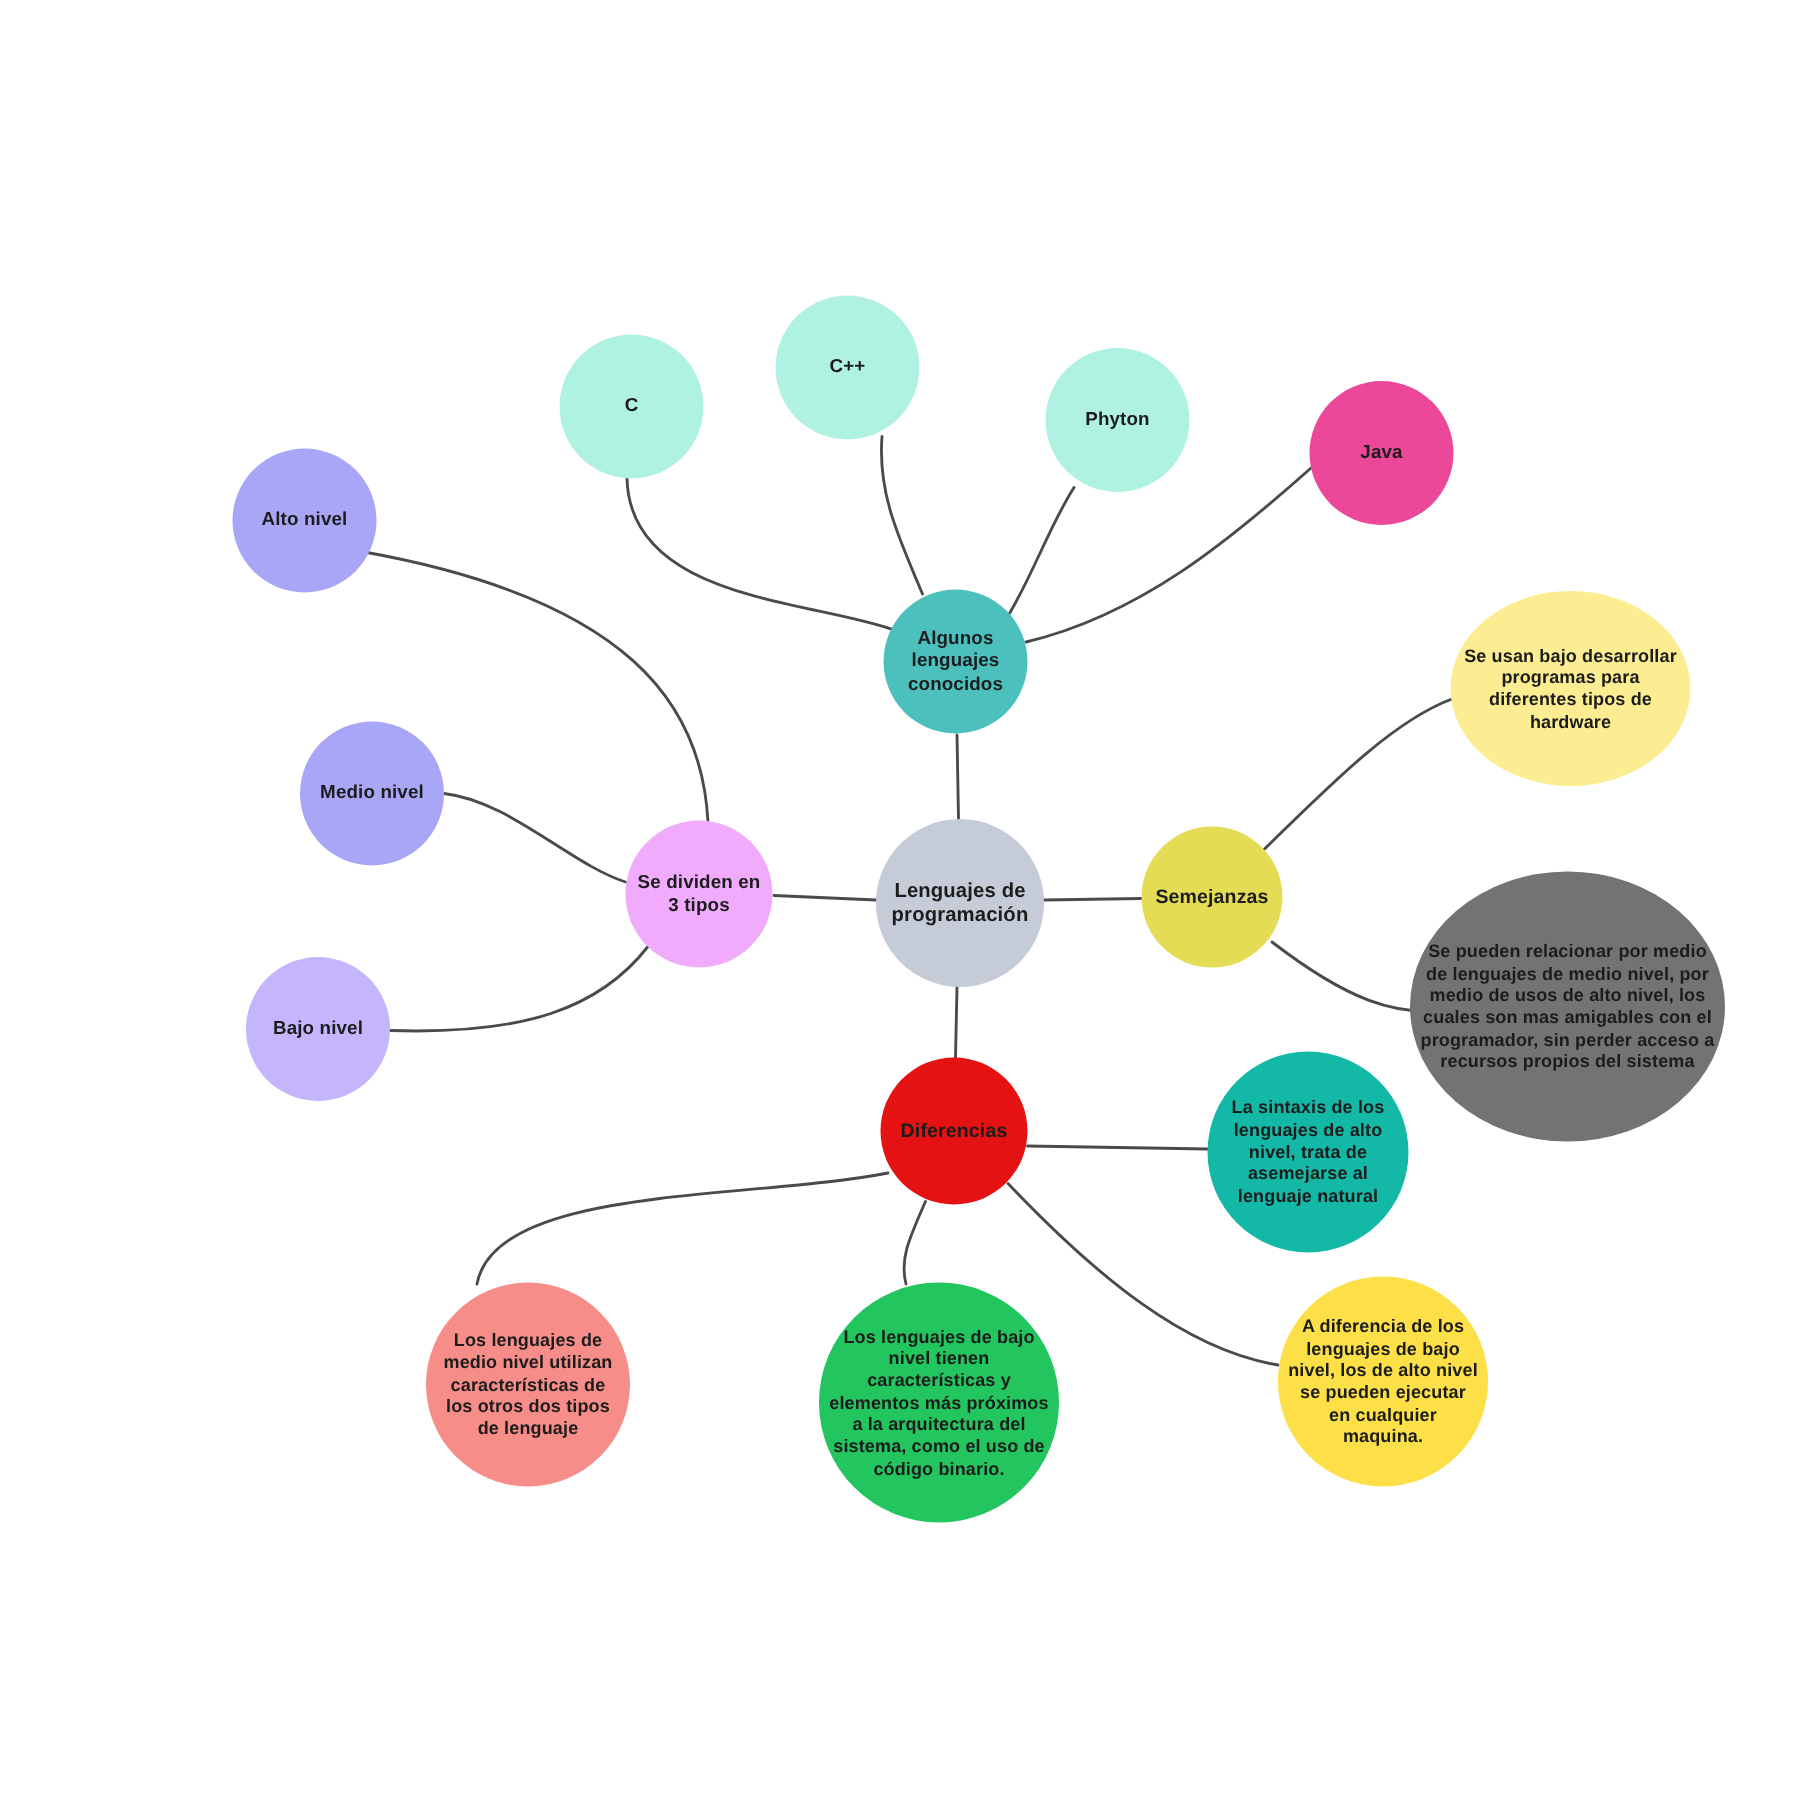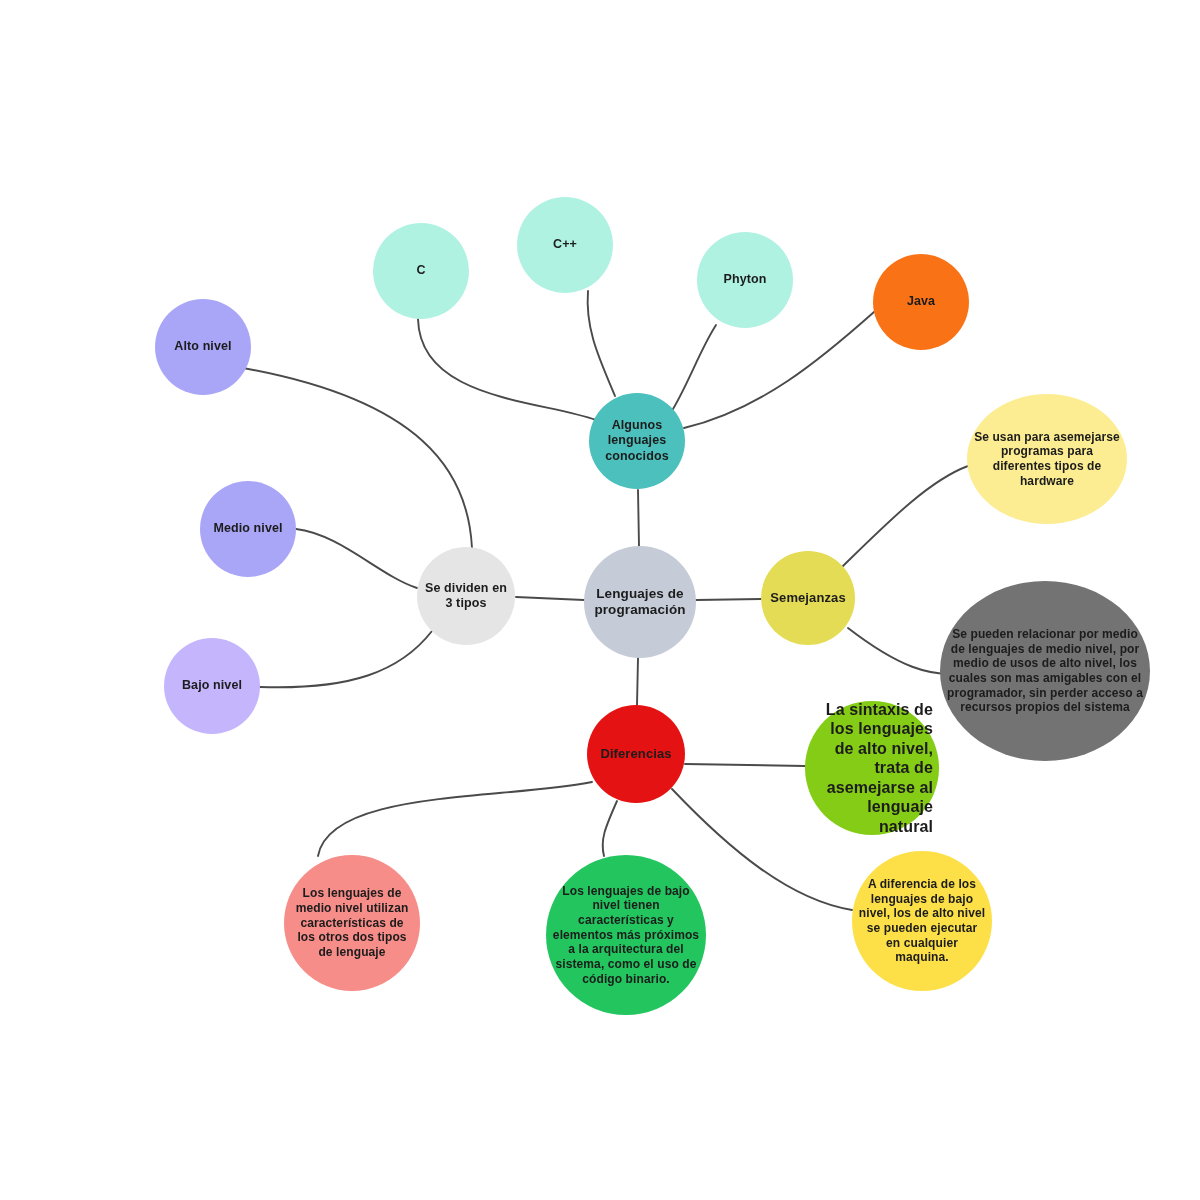--- a/index.html
+++ b/index.html
@@ -47,21 +47,21 @@
       <path d="M 685 764 L 805 766" fill="none" stroke="#4a4a4a" stroke-width="1.9" stroke-linecap="round"></path>
       <path d="M 592 782 C 500 800 330 790 318 856" fill="none" stroke="#4a4a4a" stroke-width="1.9" stroke-linecap="round"></path>
       <path d="M 617 801 C 605 828 600 840 604 856" fill="none" stroke="#4a4a4a" stroke-width="1.9" stroke-linecap="round"></path>
       <path d="M 672 789 C 730 850 790 900 852 910" fill="none" stroke="#4a4a4a" stroke-width="1.9" stroke-linecap="round"></path>
     </svg>
 
   <div class="node" style="left: 584px; top: 546px; width: 112px; height: 112px; background: rgb(197, 204, 216); font-size: 13.5px;">
     <span>Lenguajes de programación</span>
   </div>
 
-  <div class="node" style="left: 417px; top: 547px; width: 98px; height: 98px; background: #e5e5e5; font-size: 12.5px;">
+  <div class="node" style="left: 417px; top: 547px; width: 98px; height: 98px; background: #f0abfc; font-size: 12.5px;">
     <span>Se dividen en 3 tipos</span>
   </div>
   <div class="node" style="left: 589px; top: 393px; width: 96px; height: 96px; background: rgb(76, 192, 189); font-size: 12.5px;">
     <span>Algunos lenguajes conocidos</span>
   </div>
   <div class="node" style="left: 761px; top: 551px; width: 94px; height: 94px; background: rgb(228, 220, 85); font-size: 13px;">
     <span>Semejanzas</span>
   </div>
   <div class="node" style="left: 587px; top: 705px; width: 98px; height: 98px; background: rgb(228, 18, 18); font-size: 13px;">
     <span>Diferencias</span>
@@ -79,32 +79,32 @@
 
   <div class="node" style="left: 373px; top: 223px; width: 96px; height: 96px; background: rgb(175, 242, 226); font-size: 12.5px;">
     <span>C</span>
   </div>
   <div class="node" style="left: 517px; top: 197px; width: 96px; height: 96px; background: rgb(175, 242, 226); font-size: 12.5px;">
     <span>C++</span>
   </div>
   <div class="node" style="left: 697px; top: 232px; width: 96px; height: 96px; background: rgb(175, 242, 226); font-size: 12.5px;">
     <span>Phyton</span>
   </div>
-  <div class="node" style="left: 873px; top: 254px; width: 96px; height: 96px; background: #f97316; font-size: 12.5px;">
+  <div class="node" style="left: 873px; top: 254px; width: 96px; height: 96px; background: #ec4899; font-size: 12.5px;">
     <span>Java</span>
   </div>
 
   <div class="node" style="left: 967px; top: 394px; width: 160px; height: 130px; background: rgb(252, 237, 146); font-size: 12px;">
-    <span>Se usan para asemejarse programas para diferentes tipos de hardware</span>
+    <span>Se usan bajo desarrollar programas para diferentes tipos de hardware</span>
   </div>
   <div class="node" style="left: 940px; top: 581px; width: 210px; height: 180px; background: #737373; font-size: 12px;">
     <span>Se pueden relacionar por medio de lenguajes de medio nivel, por medio de usos de alto nivel, los cuales son mas amigables con el programador, sin perder acceso a recursos propios del sistema</span>
   </div>
 
-  <div class="node" style="left: 805px; top: 701px; width: 134px; height: 134px; background: #84cc16; font-size: 16px; text-align: right;">
+  <div class="node" style="left: 805px; top: 701px; width: 134px; height: 134px; background: #14b8a6; font-size: 12px;">
     <span>La sintaxis de los lenguajes de alto nivel, trata de asemejarse al lenguaje natural</span>
   </div>
   <div class="node" style="left: 284px; top: 855px; width: 136px; height: 136px; background: rgb(246, 141, 137); font-size: 12px;">
     <span>Los lenguajes de medio nivel utilizan características de los otros dos tipos de lenguaje</span>
   </div>
   <div class="node" style="left: 546px; top: 855px; width: 160px; height: 160px; background: #22c55e; font-size: 12px;">
     <span>Los lenguajes de bajo nivel tienen características y elementos más próximos a la arquitectura del sistema, como el uso de código binario.</span>
   </div>
   <div class="node" style="left: 852px; top: 851px; width: 140px; height: 140px; background: #fde047; font-size: 12px;">
     <span>A diferencia de los lenguajes de bajo nivel, los de alto nivel se pueden ejecutar en cualquier maquina.</span>

